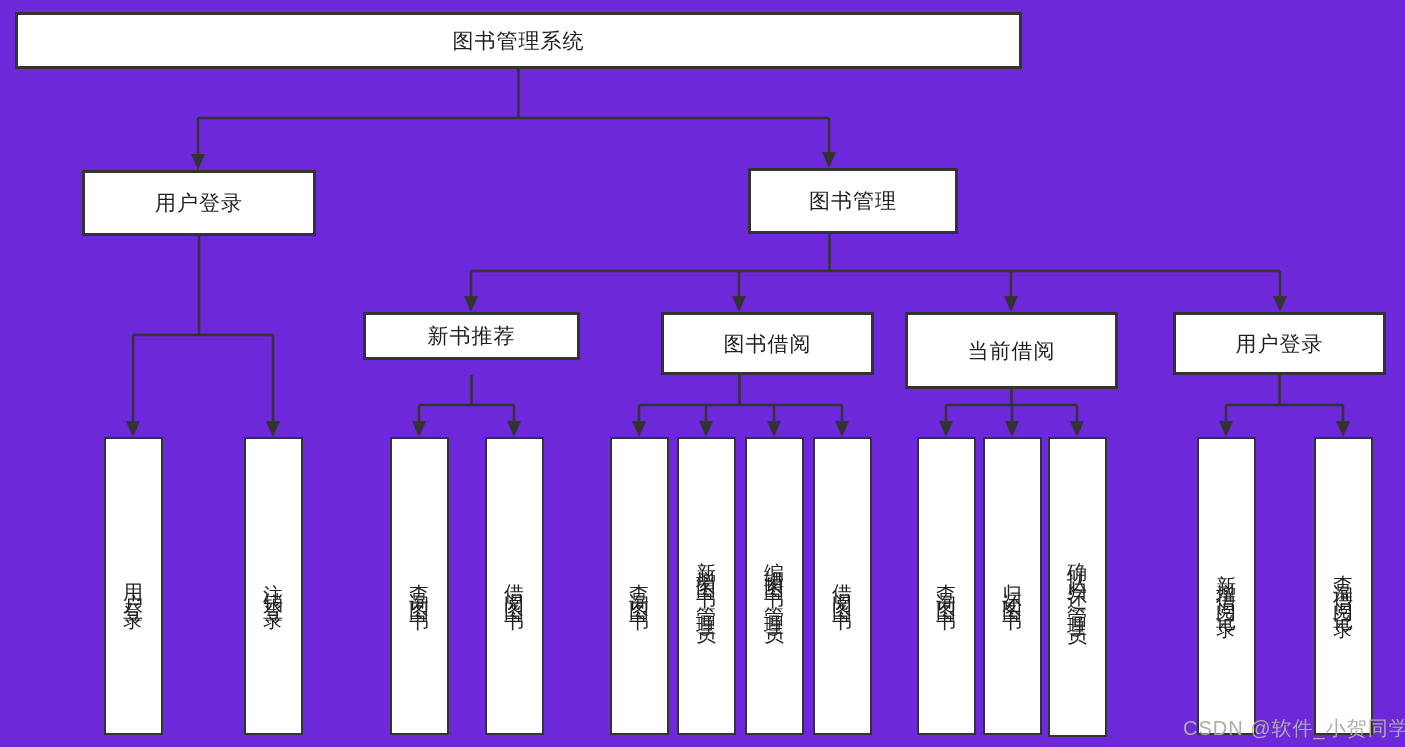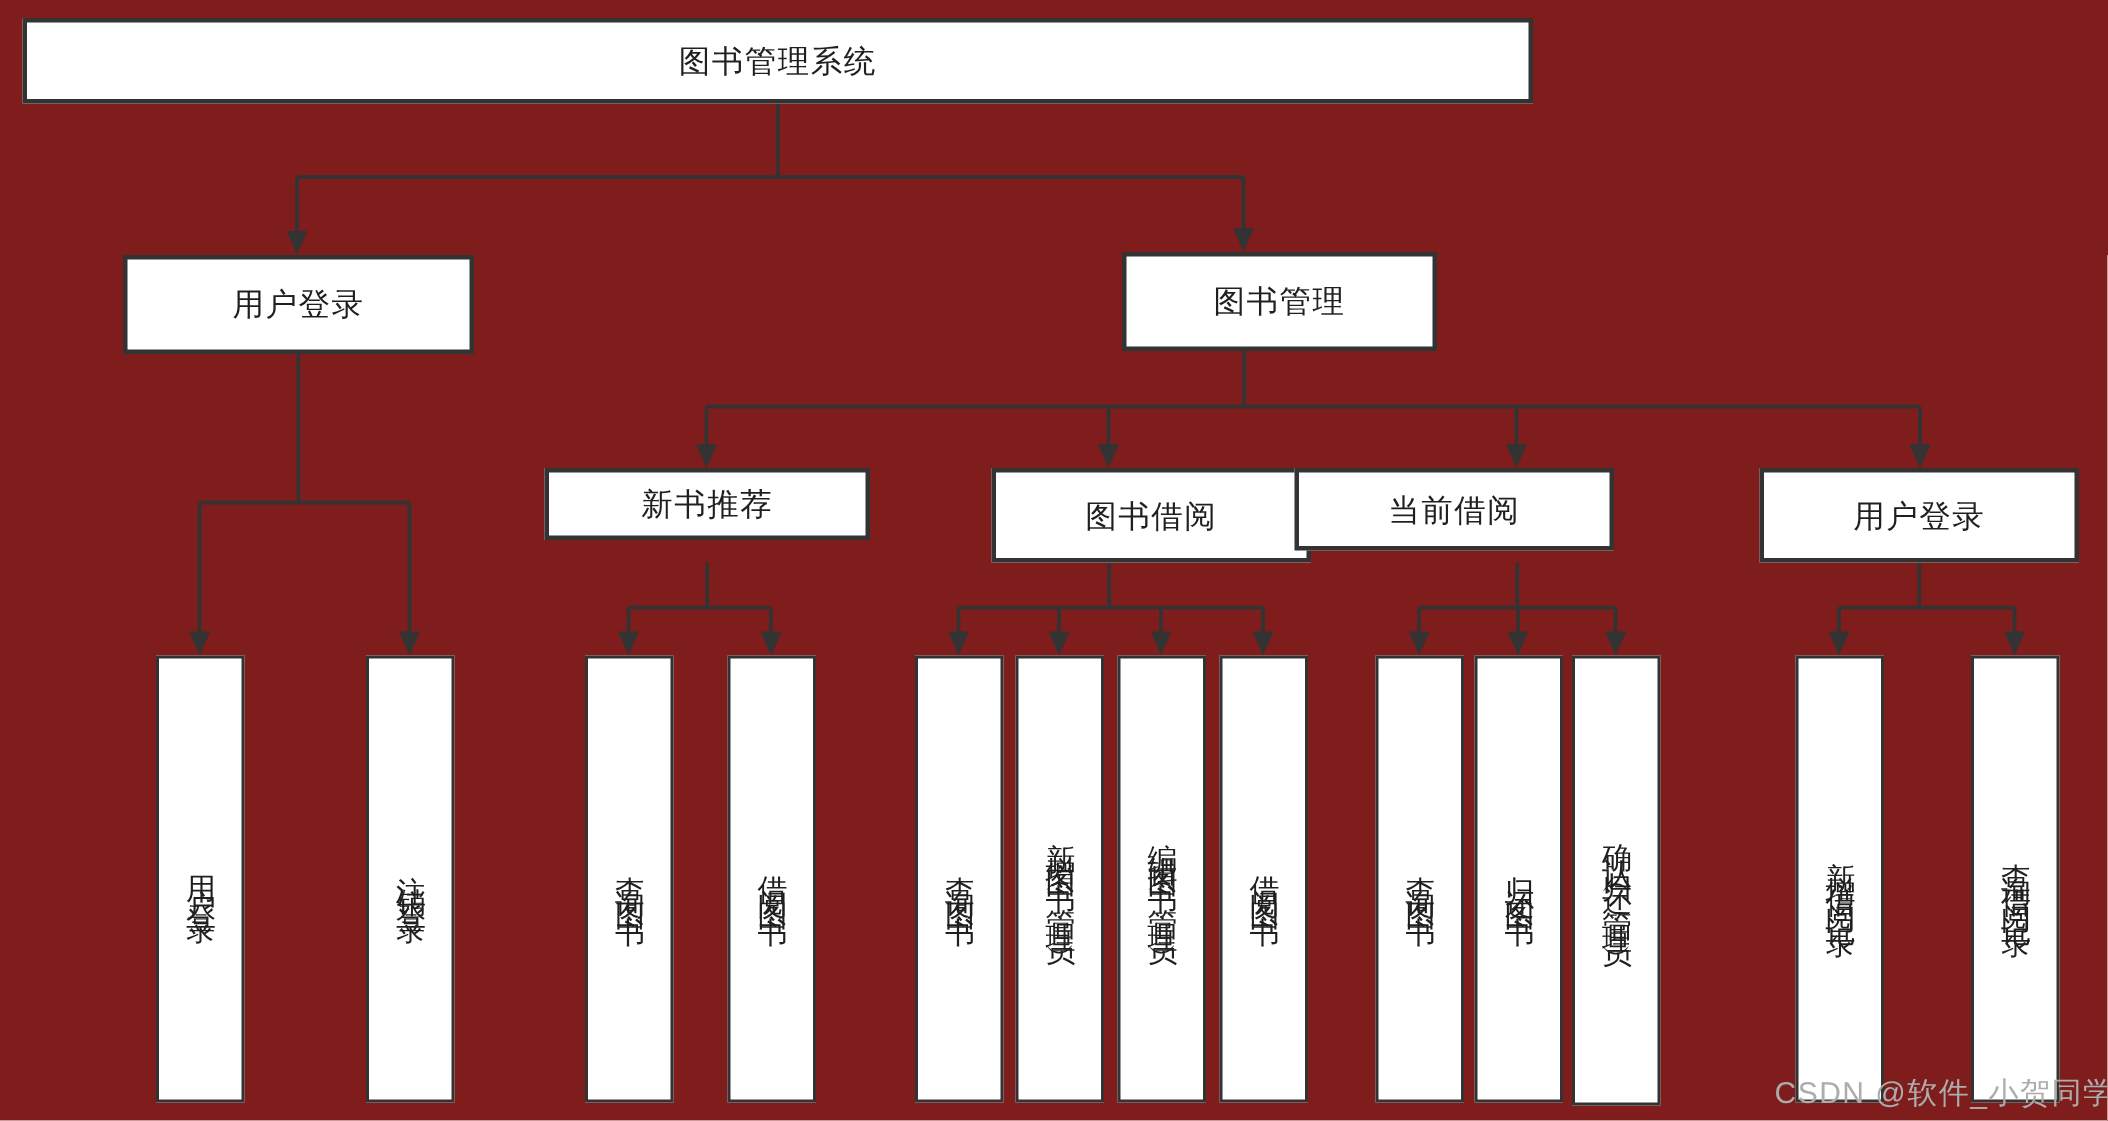--- a/index.html
+++ b/index.html
@@ -1,20 +1,20 @@
 <!DOCTYPE html>
 <html><head>
 <meta charset="utf-8">
 <style>
   html, body { margin: 0; padding: 0; background: #ffffff; }
   #canvas {
     position: relative;
     width: 1405px;
     height: 747px;
-    background: #7f1d1d;
+    background: #6d28d9;
     font-family: "Liberation Sans", "DejaVu Sans", sans-serif;
     overflow: hidden;
   }
   #connector-layer {
     position: absolute;
     left: 0; top: 0;
     width: 1405px; height: 747px;
     pointer-events: none;
   }
   .node {
@@ -95,21 +95,21 @@
     </g>
   </svg>
 
   <div class="node h-node root-node" style="left:15px; top:12px; width:1007px; height:57px;">图书管理系统</div>
 
   <div class="node h-node" style="left:82px; top:170px; width:234px; height:66px;">用户登录</div>
   <div class="node h-node" style="left:748px; top:168px; width:210px; height:66px;">图书管理</div>
 
   <div class="node h-node" style="left:363px; top:312px; width:217px; height:48px;">新书推荐</div>
   <div class="node h-node" style="left:633px; top:312px; width:213px; height:63px;margin-left:28px;">图书借阅</div>
-  <div class="node h-node" style="left:863px; top:312px; width:213px; height:55px;text-align:center;">当前借阅</div>
+  <div class="node h-node" style="left:905px; top:312px; width:213px; height:77px;text-align:center;">当前借阅</div>
   <div class="node h-node" style="left:1173px; top:312px; width:213px; height:63px;">用户登录</div>
 
   <div class="node v-node" style="left:104px; top:437px; width:59px; height:298px;">
     <span class="vtext">用户登录</span>
   </div>
   <div class="node v-node" style="left:244px; top:437px; width:59px; height:298px;">
     <span class="vtext">注销登录</span>
   </div>
 
   <div class="node v-node" style="left:390px; top:437px; width:59px; height:298px;">

